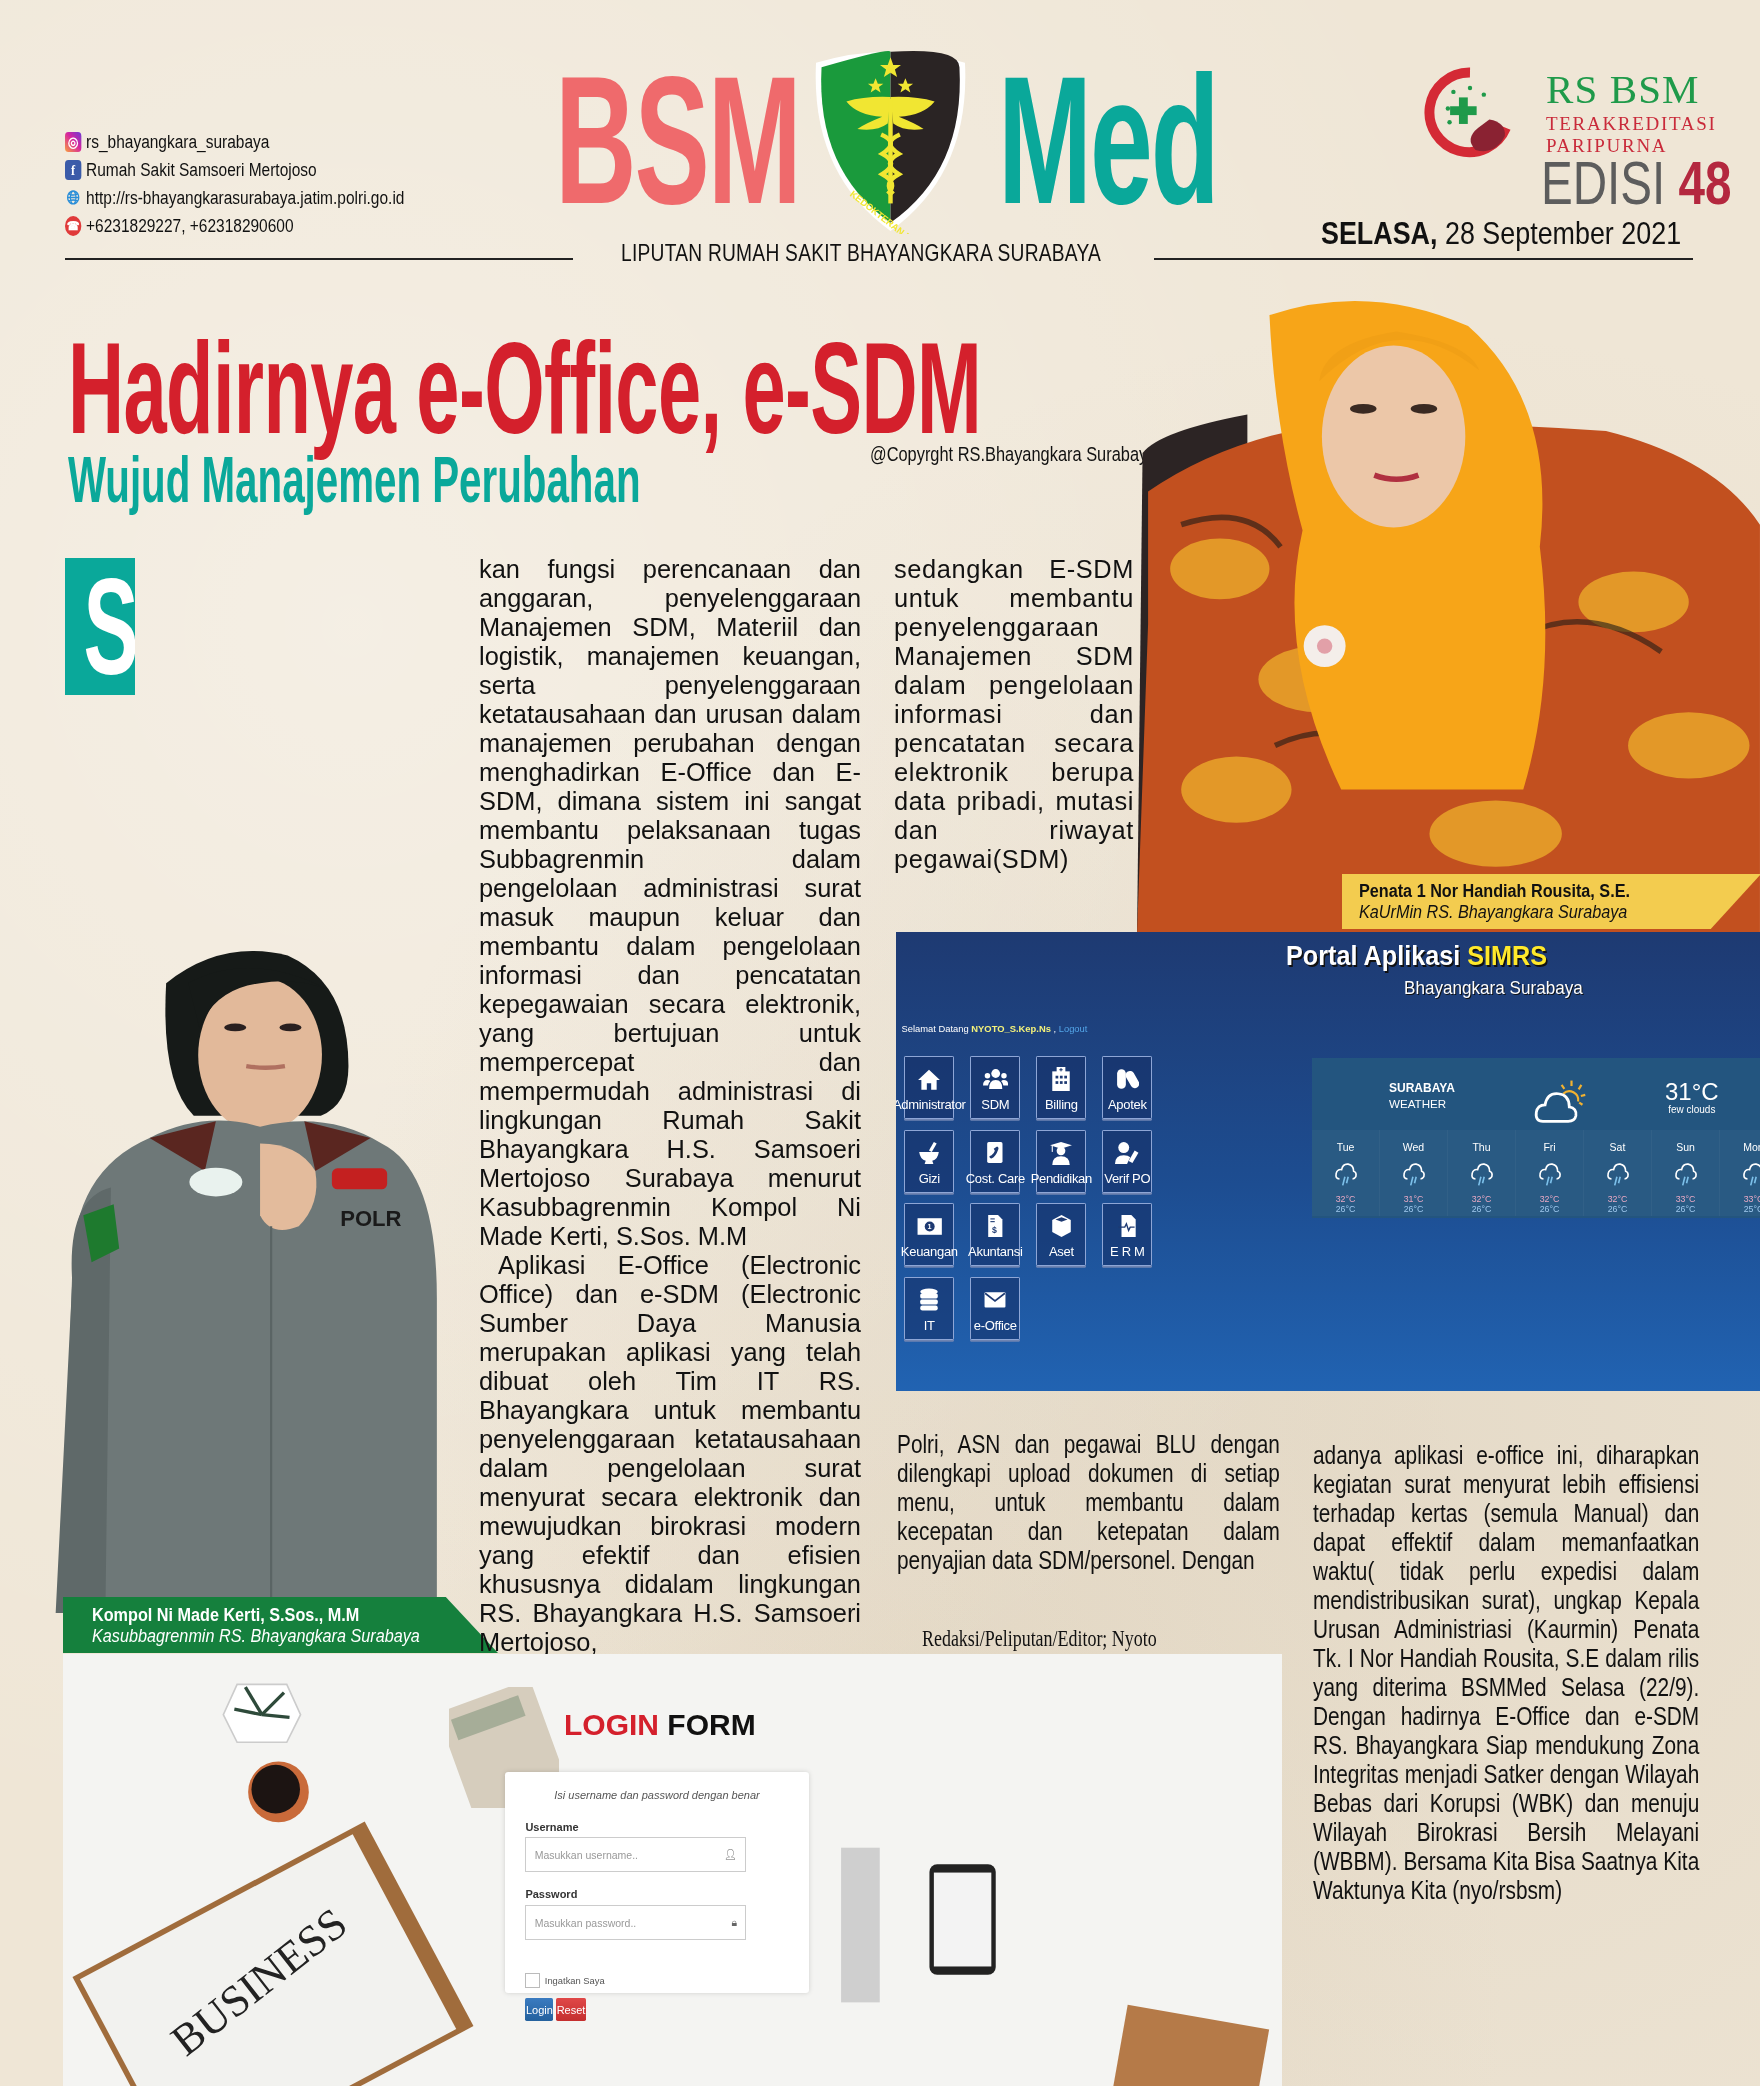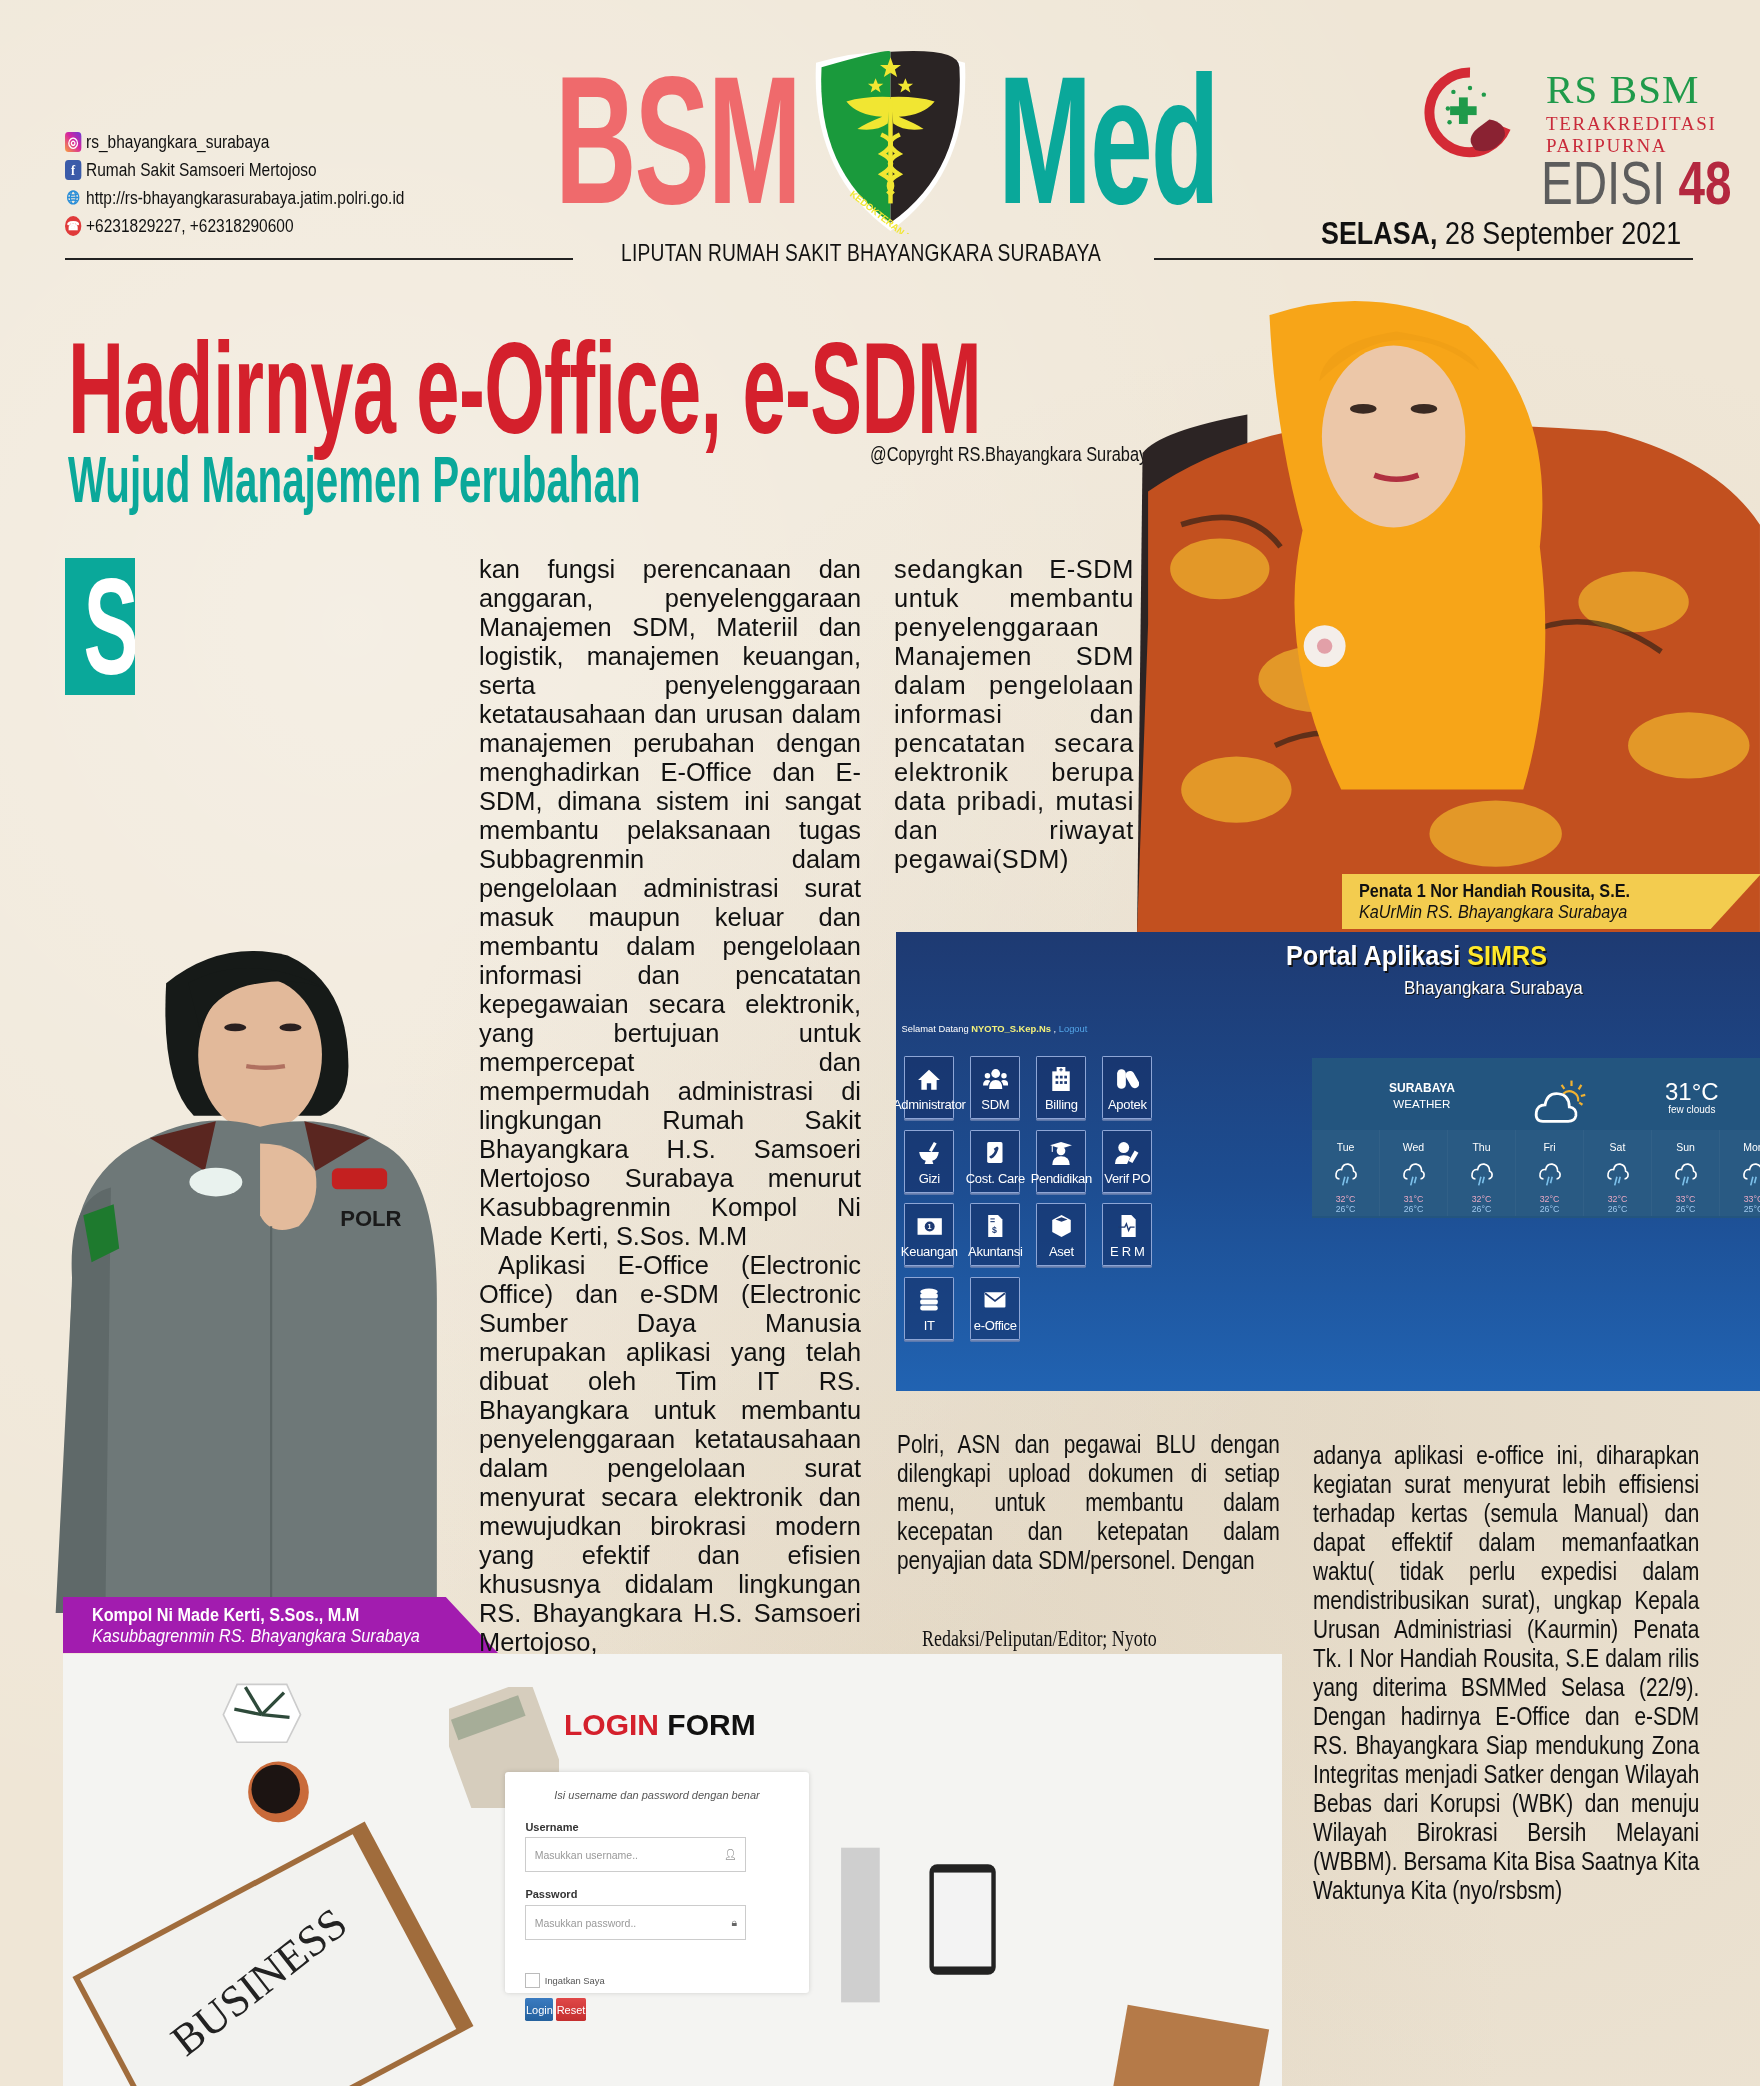--- a/index.html
+++ b/index.html
@@ -35,38 +35,38 @@
 
 .col{font-size:25.4px;line-height:29px;text-align:justify;color:#111}
 .col p{margin:0}
 .col .ind{text-indent:19px}
 .dropcap{float:left;width:70px;height:137px;background:#0aa89a;color:#fff;font-size:138px;font-weight:bold;line-height:137px;text-align:center;margin:2.8px 10px 0 0;overflow:hidden}
 .dropcap span{display:inline-block;transform:scaleX(.6)}
 .narrow{transform:scaleX(.82);transform-origin:left top}
 
 .photo-left{left:39px;top:939px;width:409px;height:674px}
 .photo-right{left:1137px;top:293px;width:623px;height:640px}
-.cap-left{left:63px;top:1597px;width:435px;height:56px;background:#a21caf;clip-path:polygon(0 0,88% 0,100% 100%,0 100%);color:#fff;padding:7.7px 0 0 29px}
+.cap-left{left:63px;top:1597px;width:435px;height:56px;background:#15803d;clip-path:polygon(0 0,88% 0,100% 100%,0 100%);color:#fff;padding:7.7px 0 0 29px}
 .cap-right{left:1342px;top:874px;width:419px;height:55px;background:#f3cc4f;clip-path:polygon(0 0,100% 0,88% 100%,0 100%);padding:6.6px 0 0 16.6px}
 .cap-name{font-size:18px;font-weight:bold;transform:scaleX(.9);transform-origin:left top;white-space:nowrap}
 .cap-role{font-size:18px;font-style:italic;transform:scaleX(.9);transform-origin:left top;white-space:nowrap}
 
 .portal{left:896px;top:932px;width:865px;height:459px;background:linear-gradient(180deg,#1e3a72 0%,#1d4d91 55%,#2163b2 100%);overflow:hidden}
 .portal-title{position:absolute;left:0;width:651px;text-align:right;top:7.7px;font-size:28px;font-weight:bold;color:#fff;text-shadow:1.7px 1.7px 0 #111;transform:scaleX(.9);transform-origin:right top}
 .portal-title .hl{color:#ffe92b}
 .portal-sub{position:absolute;left:508px;top:45px;font-size:19px;color:#fff;text-shadow:1.1px 1.1px 0 #111;transform:scaleX(.9);transform-origin:left top;white-space:nowrap}
 .welcome{position:absolute;left:5.5px;top:91px;font-size:9.4px;color:#fff;white-space:nowrap}
 .welcome .user{color:#f4f27a;font-weight:bold}
 .welcome .logout{color:#53a5e8}
 .tiles{position:absolute;left:8.3px;top:124px;display:grid;grid-template-columns:repeat(4,50px);grid-auto-rows:63px;column-gap:16px;row-gap:10.5px}
 .tile{border:1.1px solid #8ea6d6;background:rgba(20,45,100,.55);border-radius:1.1px;display:flex;flex-direction:column;align-items:center;color:#fff;box-shadow:0 1.7px 0 #6f84b2}
 .tile .ticon{margin-top:8.8px;height:26.5px;display:flex;align-items:center;justify-content:center}
 .tile .tlabel{margin-top:5px;font-size:13px;font-weight:normal;letter-spacing:-0.3px;white-space:nowrap}
 .weather{position:absolute;left:416px;top:126px;width:458px;height:160px;background:#23557f}
-.w-city{position:absolute;left:77px;top:22px;text-align:center;color:#fff;font-size:11.6px;line-height:15px}
+.w-city{position:absolute;left:77px;top:22px;text-align:left;color:#fff;font-size:11.6px;line-height:15px}
 .w-city b{font-size:12px}
 .w-icon{position:absolute;left:221px;top:19.3px}
 .w-temp{position:absolute;left:353px;top:21px;color:#fff;text-align:center}
 .w-temp .t{font-size:24px;line-height:25.4px}
 .w-temp .d{font-size:10px}
 .forecast{position:absolute;left:0;top:72px;display:flex}
 .fday{width:68px;height:86px;text-align:center;color:#fff;background:rgba(255,255,255,.03);border-right:0.6px solid rgba(255,255,255,.04)}
 .fday .dn{font-size:10.5px;margin-top:11px}
 .fday .fi{margin:6.6px auto 0;width:24px;height:29px}
 .fday .hi{font-size:8.8px;color:#e8a9c4;margin-top:3.3px;line-height:10px}

